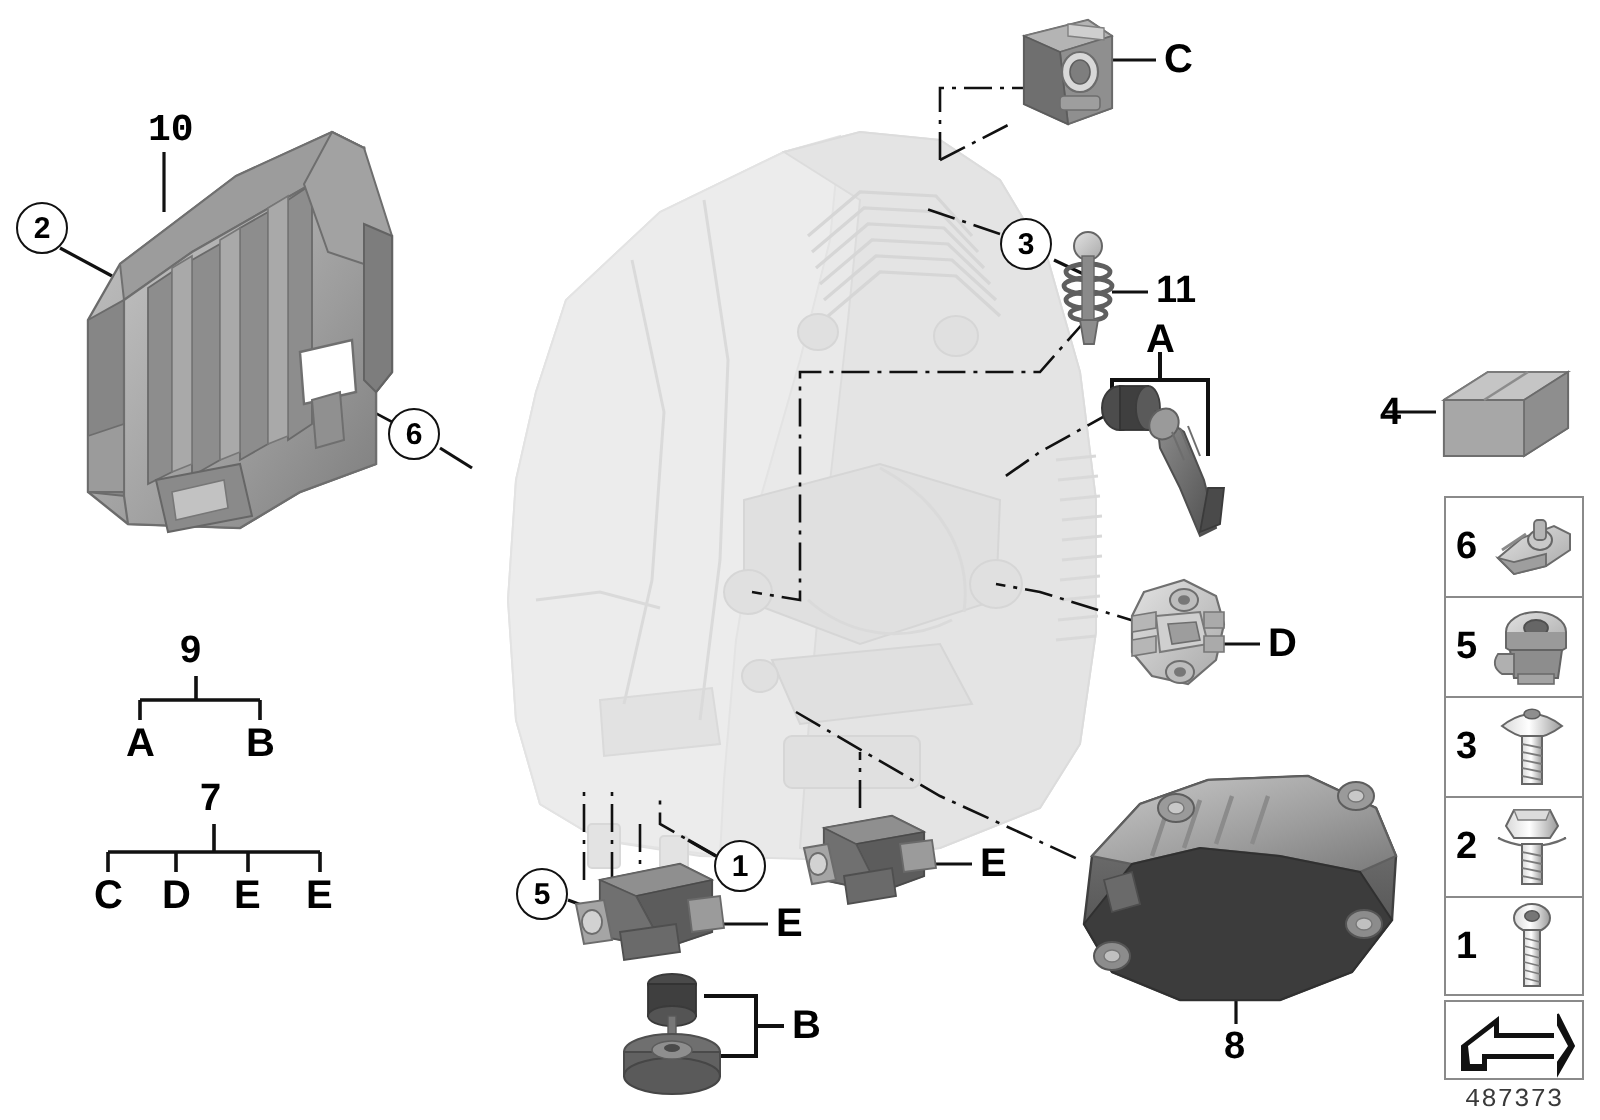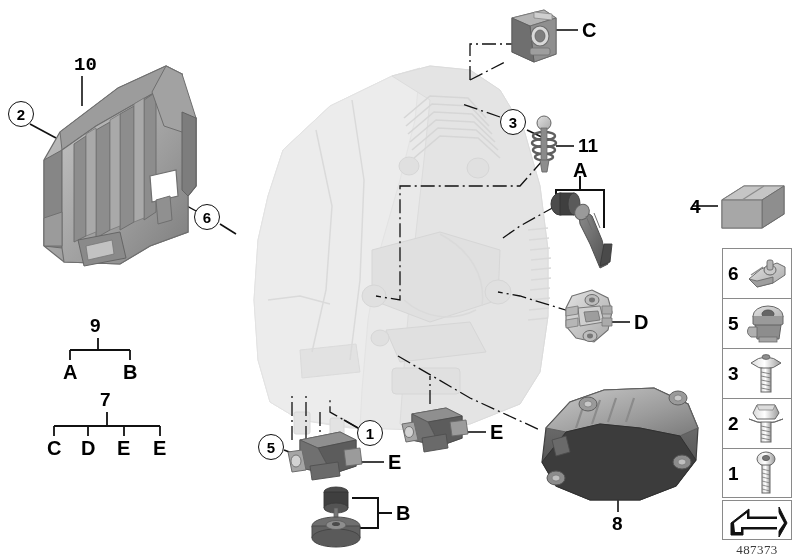--- a/index.html
+++ b/index.html
@@ -97,21 +97,21 @@
     border: 1.4px solid #8a8a8a;
     box-sizing: border-box;
     background: #fff;
   }
   .partnum {
     position: absolute;
     left: 722px;
     top: 542px;
     width: 70px;
     text-align: center;
-    font-family: Liberation Serif, serif;
+    font-family: Liberation Mono, monospace;
     font-size: 13px;
     font-weight: normal;
     color: #3a3a3a;
     letter-spacing: 0.4px;
   }
 </style>
 </head>
 <body>
 
 <div id="canvas">

